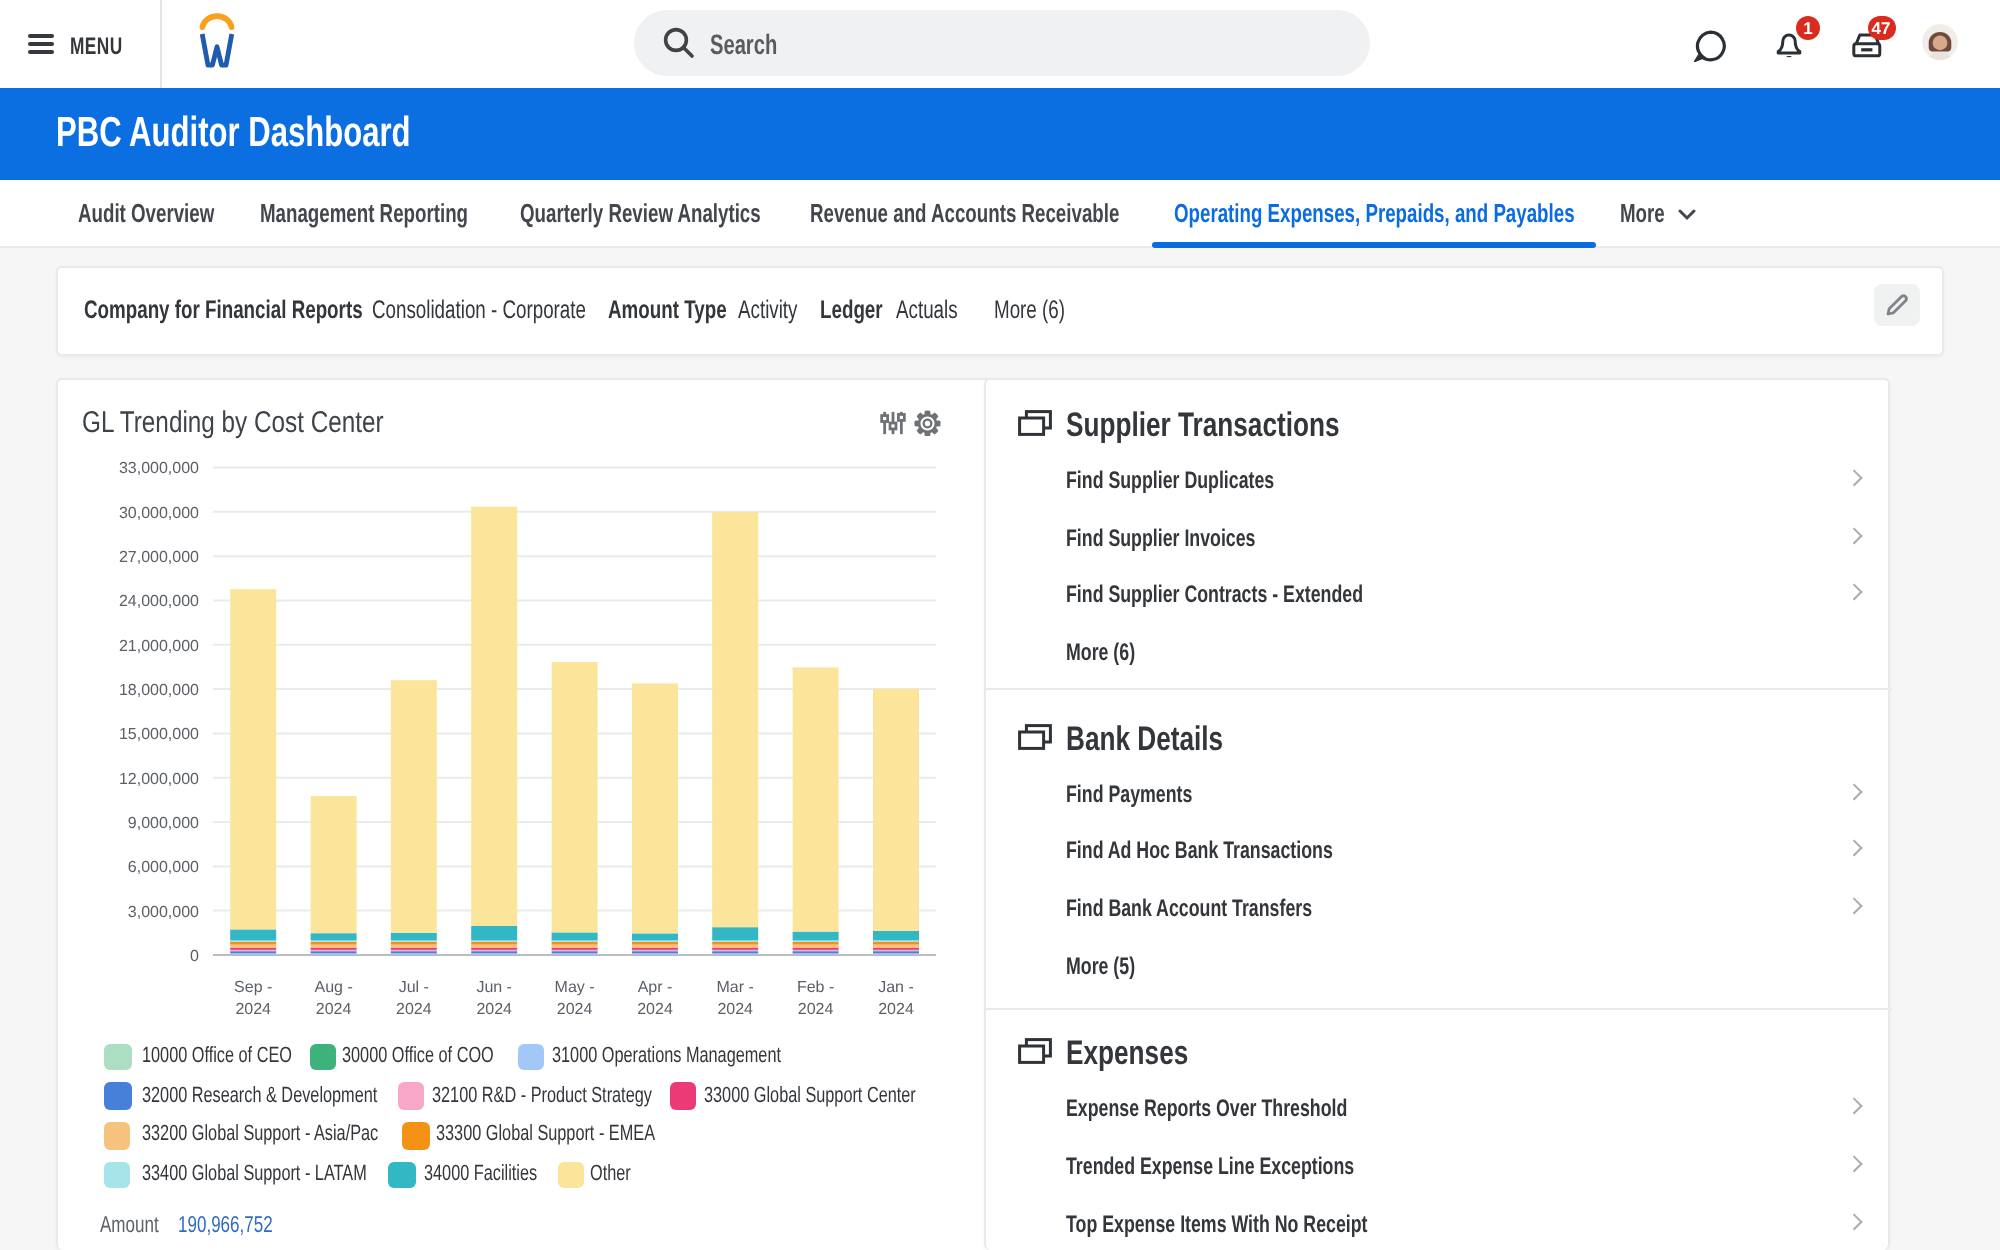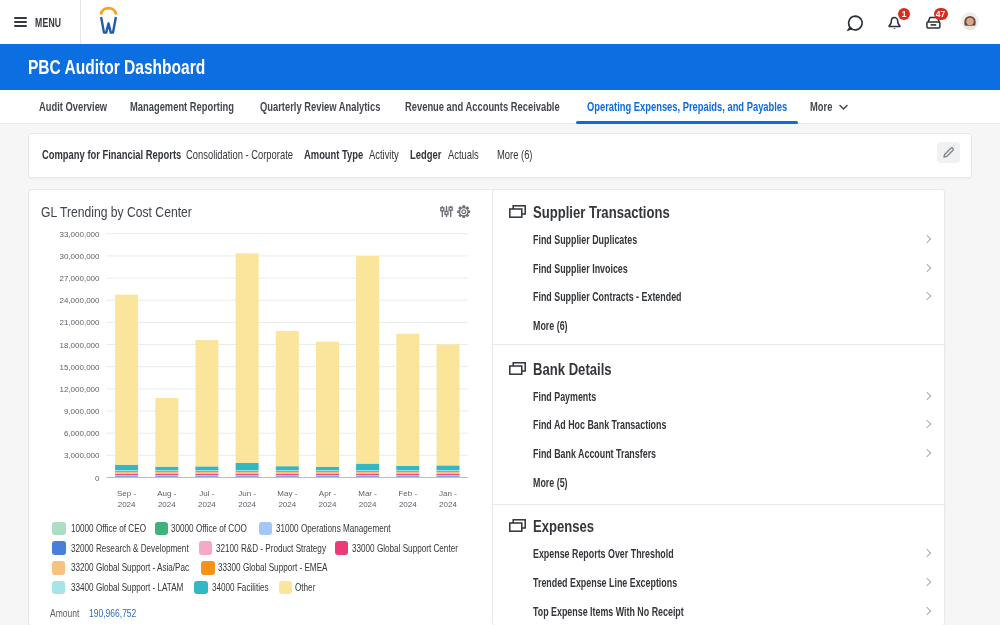--- a/index.html
+++ b/index.html
@@ -60,20 +60,27 @@
       <div></div>
       <div></div>
     </div>
   <div id="menutxt">MENU</div>
   <div id="tdiv"></div>
 
   <svg class="abs" style="left:99px;top:6px" width="19" height="28" viewBox="0 0 19 28">
     <path d="M2.2 7.6 A7.4 6.6 0 0 1 16.8 7.6" fill="none" stroke="#f7a11c" stroke-width="2.8" stroke-linecap="round"></path>
     <path d="M2.1 11 L5 26.6 L7.2 26.6 L9.5 17.4 L11.8 26.6 L14 26.6 L16.9 11" fill="none" stroke="#1f5cb0" stroke-width="2.4" stroke-linejoin="round"></path>
   </svg>
+  <div id="search">
+    <svg class="abs" style="left:14px;top:8px" width="17" height="17" viewBox="0 0 17 17">
+      <circle cx="7" cy="7" r="5.2" fill="none" stroke="#3f4347" stroke-width="1.8"></circle>
+      <line x1="11" y1="11" x2="15" y2="15" stroke="#3f4347" stroke-width="1.8" stroke-linecap="round"></line>
+    </svg>
+    <div class="stext">Search</div>
+  </div>
 
   <svg class="topicon" style="left:847px;top:15px" width="16" height="16" viewBox="0 0 16 16">
     <path d="M8.2 1.1 a6.9 6.9 0 1 1 -5.3 11.3 L1.3 14.9 L4.6 13.6 A6.9 6.9 0 0 1 8.2 1.1 Z" fill="none" stroke="#2b3034" stroke-width="1.6" stroke-linejoin="miter"></path>
   </svg>
 
   <svg class="topicon" style="left:888px;top:15px" width="13" height="14" viewBox="0 0 13 14">
     <path d="M1.1 10.8 q2.3-1.5 2.3-5.2 a3.1 3.1 0 0 1 6.2 0 q0 3.7 2.3 5.2 l0 .7 h-10.8 z" fill="none" stroke="#2b3034" stroke-width="1.5" stroke-linejoin="round"></path>
     <path d="M5.1 13 a1.6 1.3 0 0 0 2.8 0" fill="#2b3034"></path>
   </svg>
   <div id="badge1">1</div>

